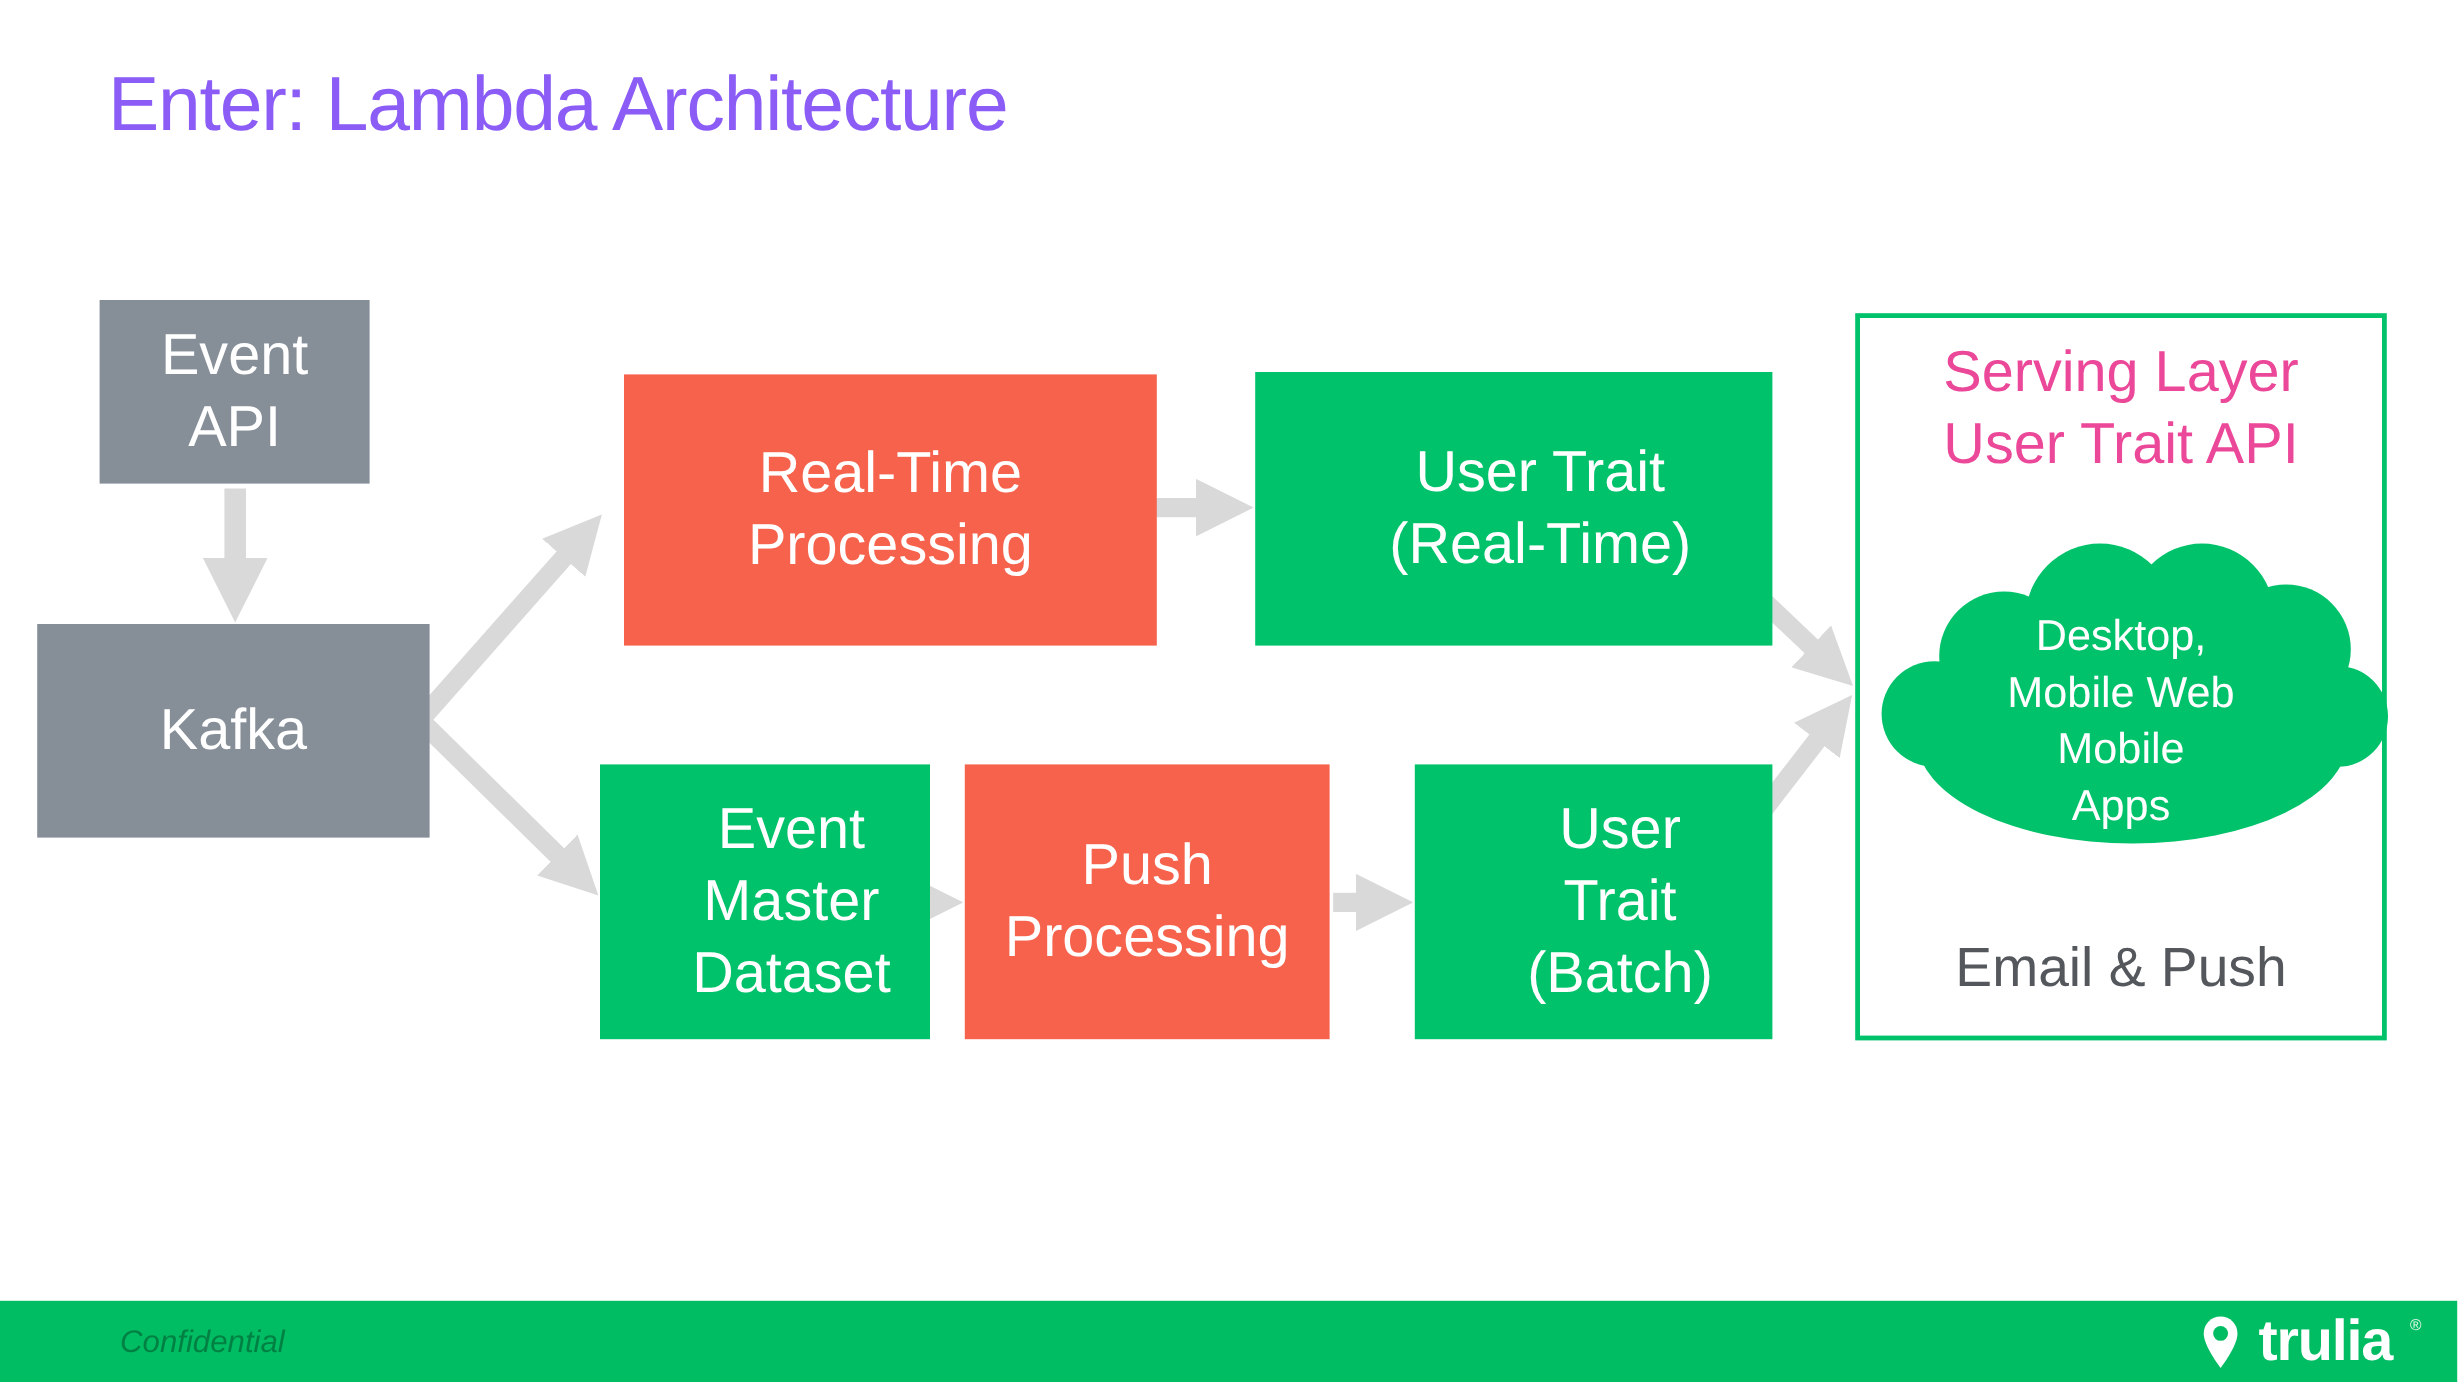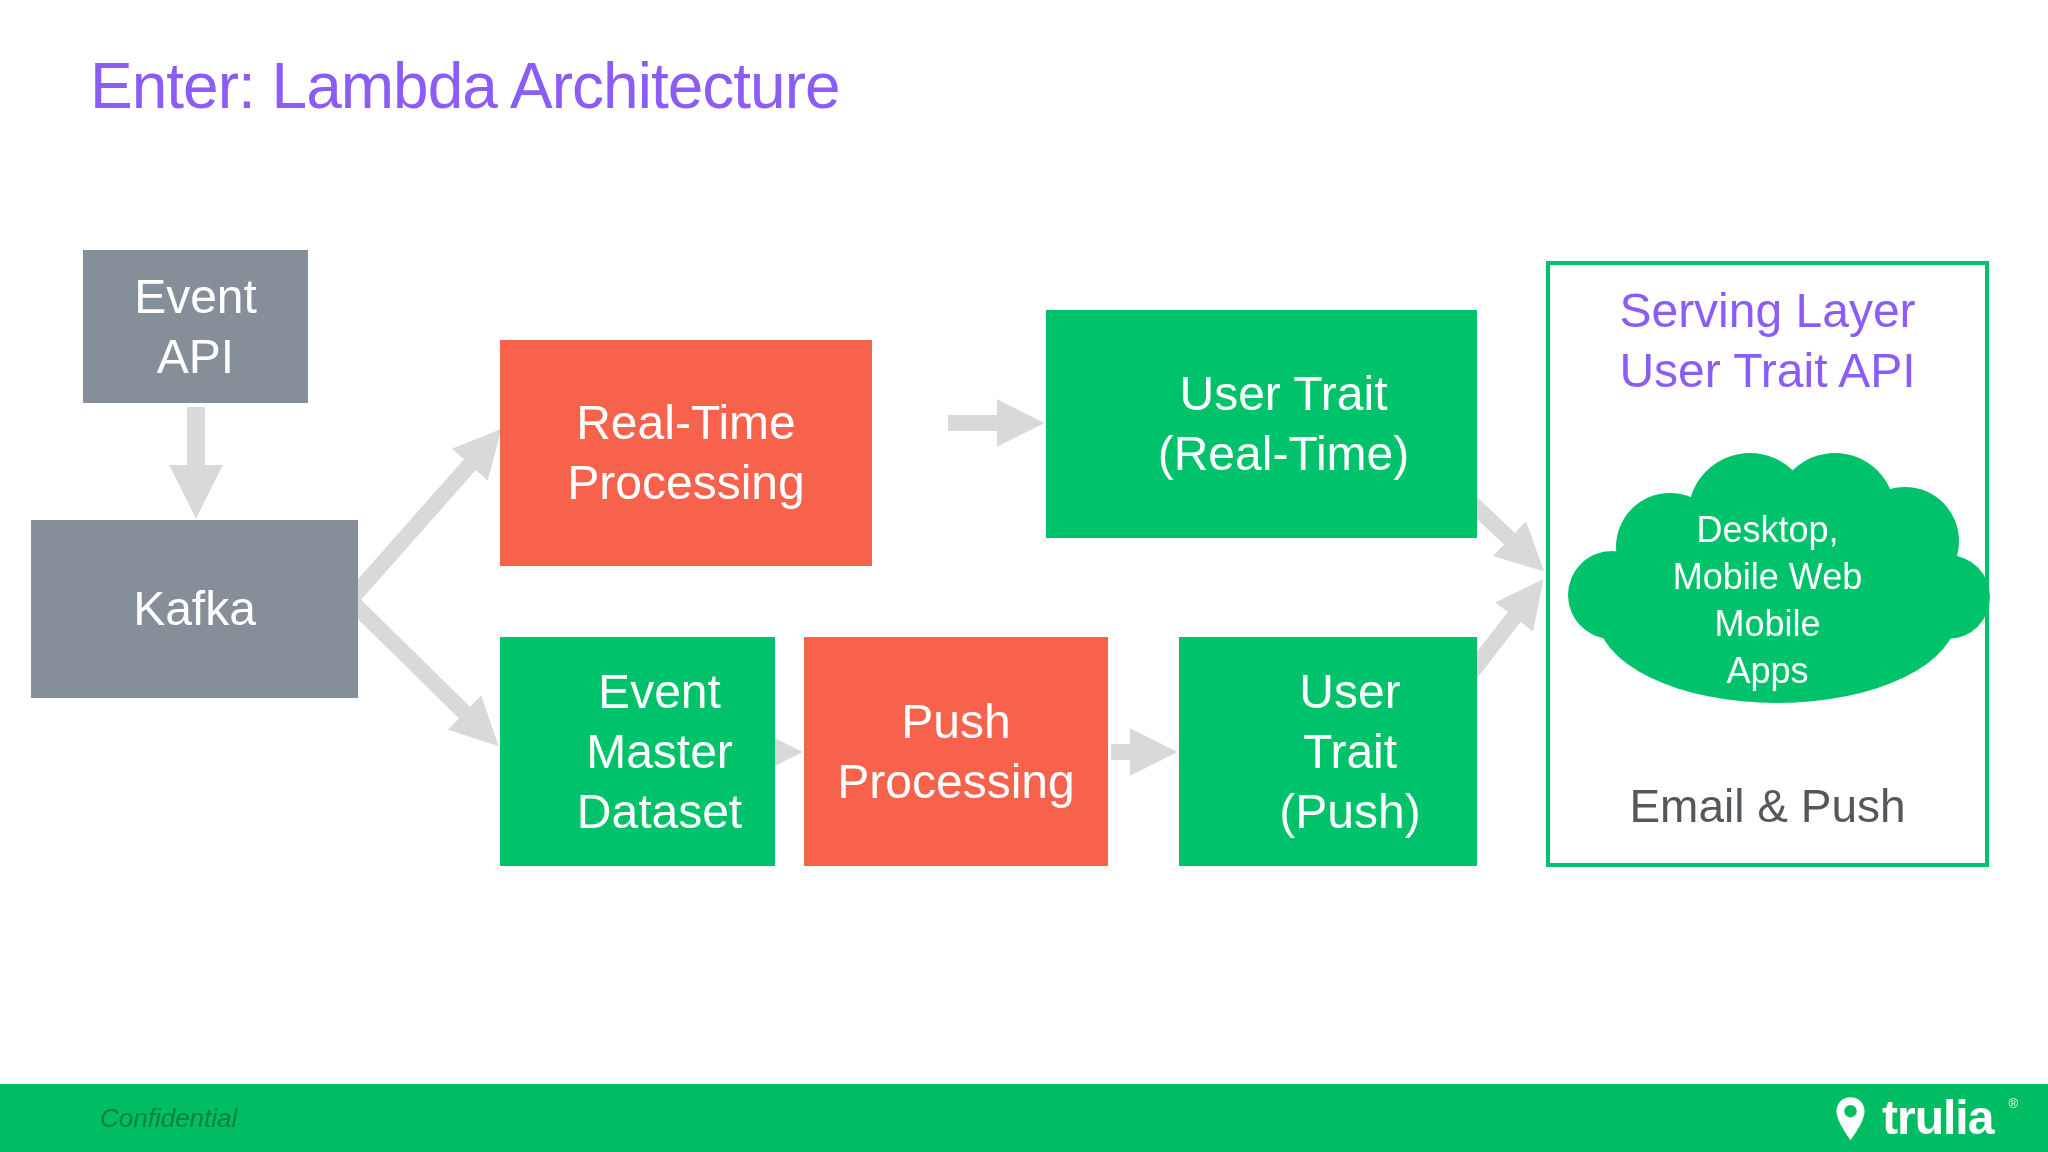--- a/index.html
+++ b/index.html
@@ -14,21 +14,21 @@
   .node{position:absolute;z-index:2;display:flex;align-items:center;justify-content:center;
         text-align:center;color:#ffffff;font-size:48px;line-height:60px;}
   .node span{white-space:pre-line;}
   .node.gray{background:#868E98;}
   .node.orange{background:#F6624C;}
   .node.green{background:#00C26A;padding-left:44px;}
 
   .serving{position:absolute;left:1546px;top:261px;width:443px;height:606px;z-index:2;
            box-sizing:border-box;background:#ffffff;border:4px solid #00C26A;}
   .serving-title{position:absolute;left:0;top:16px;width:435px;text-align:center;
-                 font-size:48px;line-height:60px;color:#8b5cf6;white-space:pre-line;}
+                 font-size:48px;line-height:60px;color:#ec4899;white-space:pre-line;}
   .cloud-svg{position:absolute;left:0;top:170px;width:435px;height:290px;overflow:visible;}
   .cloud-text{position:absolute;left:0;top:241px;width:435px;text-align:center;z-index:3;
               font-size:36px;line-height:47px;color:#ffffff;white-space:pre-line;}
   .email-push{position:absolute;left:0;top:516px;width:435px;text-align:center;
               font-size:46px;line-height:50px;color:#54585C;}
 
   .footer{position:absolute;left:0;top:1084px;width:2048px;height:68px;background:#00BC62;z-index:4;}
   .confidential{position:absolute;left:100px;top:50%;transform:translateY(-50%);
                 font-size:26px;color:rgba(0,55,28,0.45);font-style:italic;}
   .logo{position:absolute;right:30px;top:50%;transform:translateY(-50%);
@@ -61,21 +61,21 @@
 
   <div class="node gray" style="left:83px;top:250px;width:225px;height:153px;">
     <span>Event
 API</span>
   </div>
 
   <div class="node gray" style="left:31px;top:520px;width:327px;height:178px;">
     <span>Kafka</span>
   </div>
 
-  <div class="node orange" style="left:500px;top:312px;width:372px;height:226px;margin-top:28px;">
+  <div class="node orange" style="left:520px;top:312px;width:444px;height:226px;">
     <span>Real-Time
 Processing</span>
   </div>
 
   <div class="node green" style="left:1046px;top:310px;width:387px;height:228px;">
     <span>User Trait
 (Real-Time)</span>
   </div>
 
   <div class="node green" style="left:500px;top:637px;width:231px;height:229px;">
@@ -85,21 +85,21 @@
   </div>
 
   <div class="node orange" style="left:804px;top:637px;width:304px;height:229px;">
     <span>Push
 Processing</span>
   </div>
 
   <div class="node green" style="left:1179px;top:637px;width:254px;height:229px;">
     <span>User
 Trait
-(Push)</span>
+(Batch)</span>
   </div>
 
   <div class="serving">
     <div class="serving-title">Serving Layer
 User Trait API</div>
 
     <svg class="cloud-svg" viewBox="0 0 435 290">
       <g fill="#00C26A">
         <circle cx="120" cy="112" r="54"></circle>
         <circle cx="200" cy="80" r="62"></circle>

